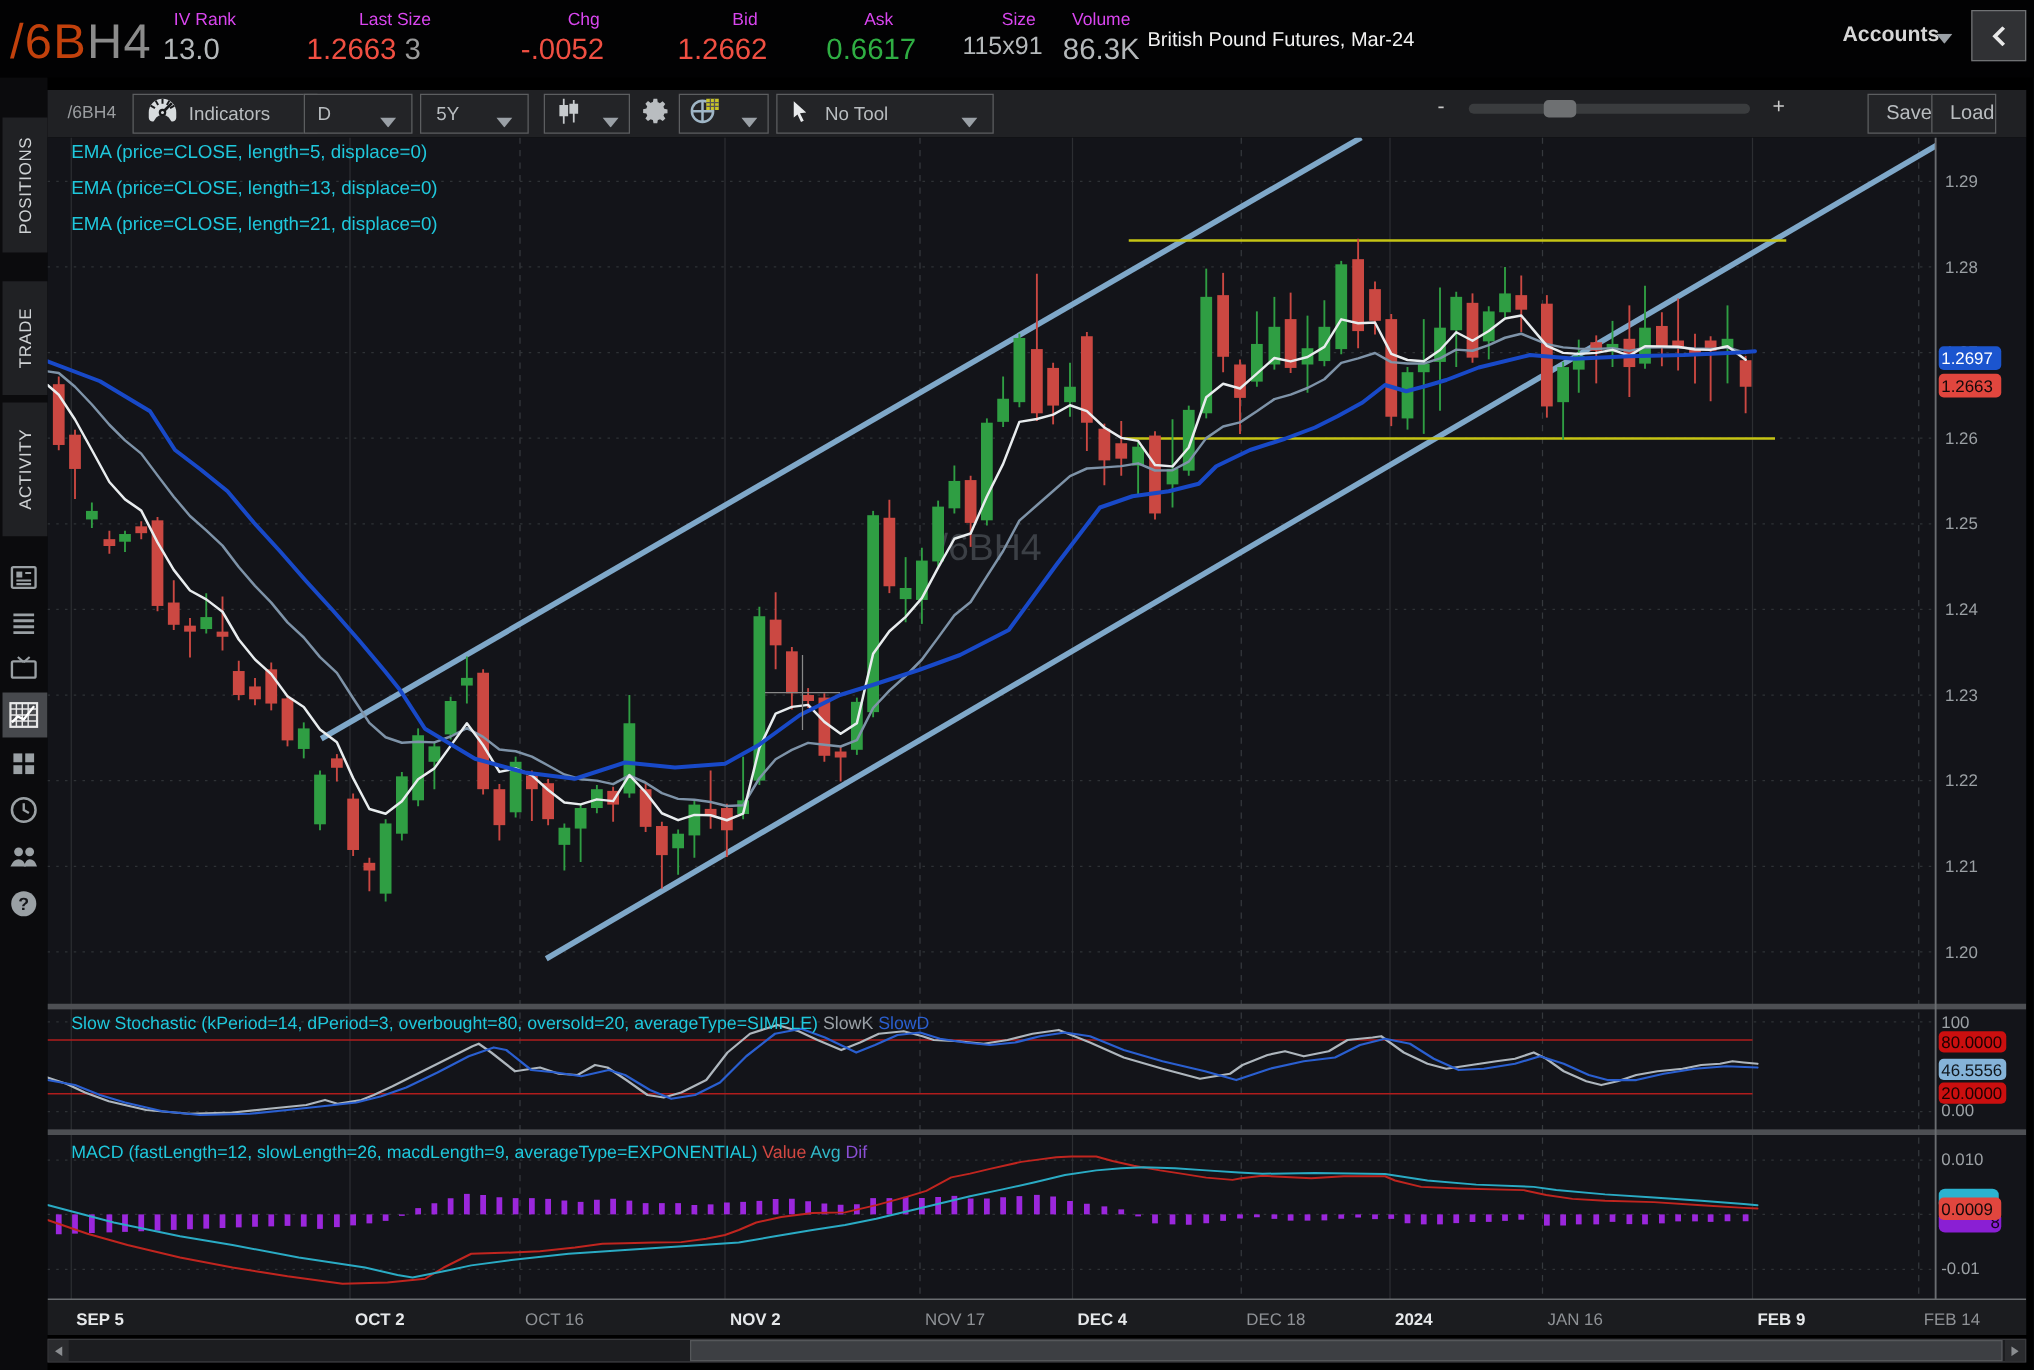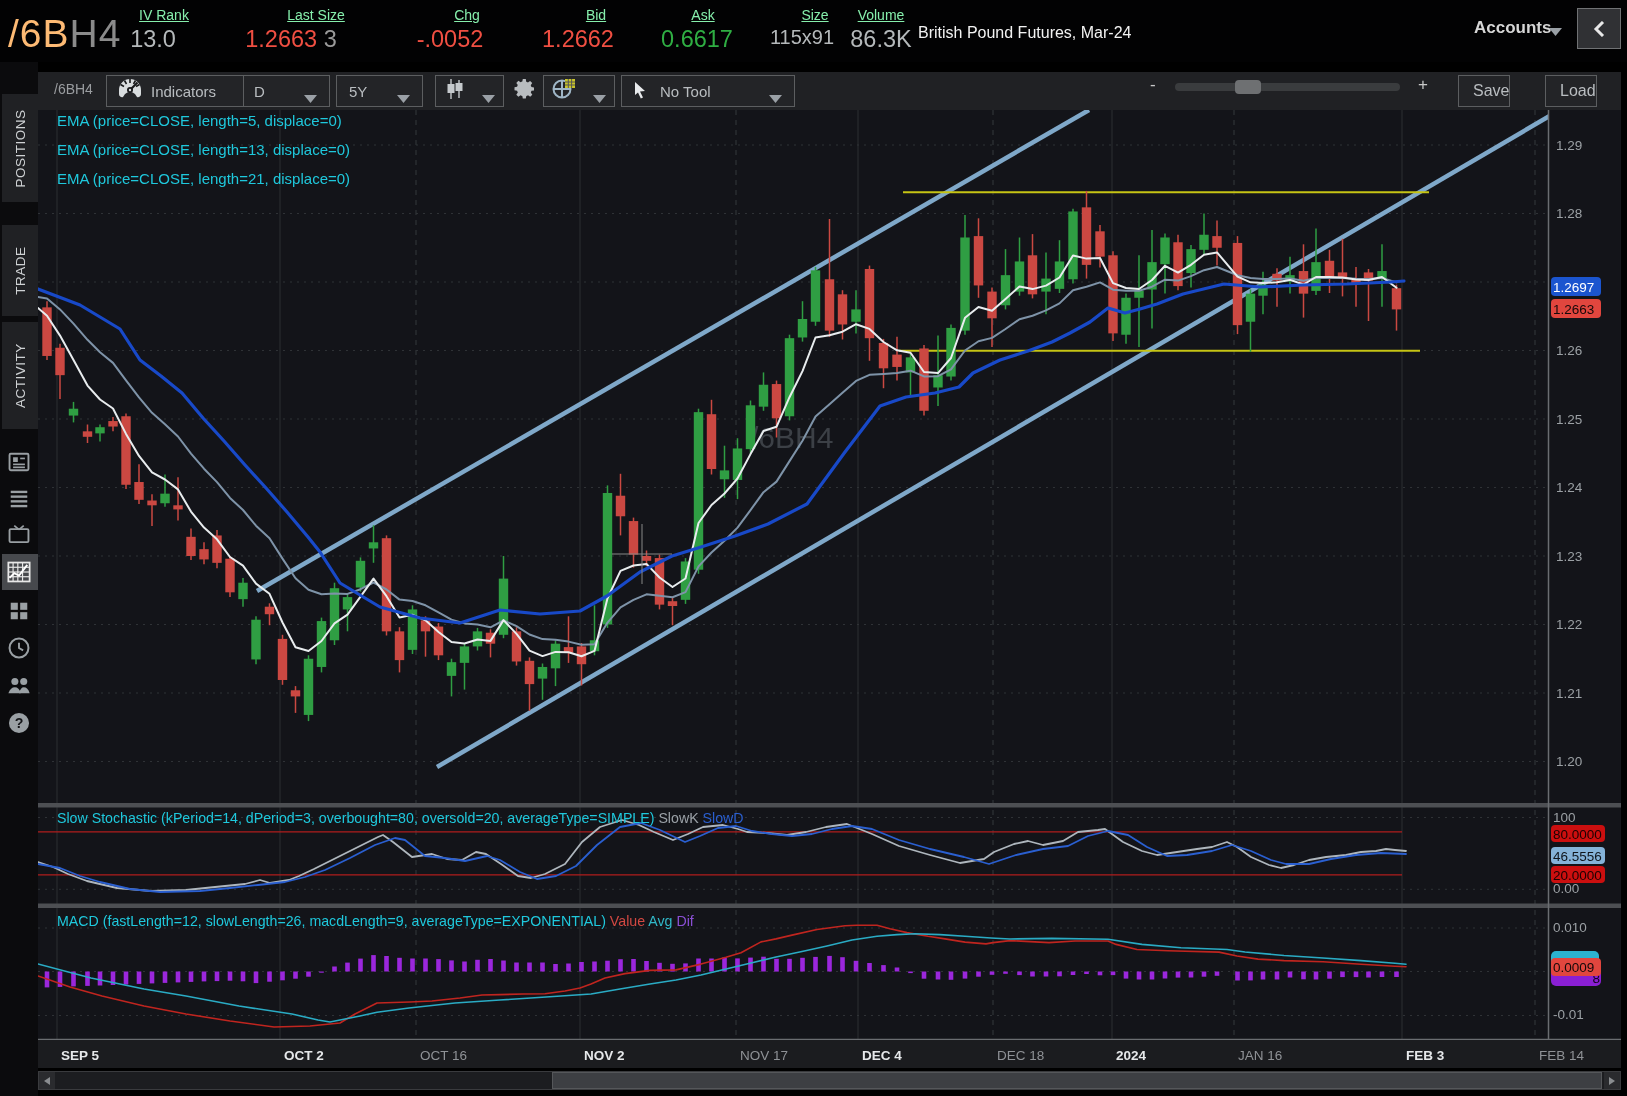--- a/index.html
+++ b/index.html
@@ -1,17 +1,17 @@
 <!DOCTYPE html>
 <html><head>
 <meta charset="utf-8">
 <style>
 * { margin:0; padding:0; box-sizing:border-box; }
 body { width:1627px; height:1096px; background:#000; font-family:"Liberation Sans", sans-serif; position:relative; overflow:hidden; }
-.hl { position:absolute; top:7px; font-size:14px; color:#86efac; transform:translateX(-50%);text-decoration:underline; }
+.hl { position:absolute; top:7px; font-size:14px; color:#d946ef; transform:translateX(-50%); }
 .hv { position:absolute; top:26px; font-size:23.5px; transform:translateX(-50%); white-space:nowrap; }
 #toolbar { position:absolute; left:38px; top:72px; width:1583px; height:38px; background:#202124; }
 .tbtn { position:absolute; top:3px; height:32px; background:#232427; border:1px solid #5c5e60; display:flex; align-items:center; }
 .tlab { font-size:15px; color:#b9bdc0; }
 .tbtext { position:absolute; top:9px; font-size:14px; color:#9a9da0; }
 #chart { position:absolute; left:38px; top:110px; width:1583px; height:930px; background:#131419; }
 #sidebar { position:absolute; left:0; top:62px; width:38px; height:1034px; background:#0b0b0d; }
 .vtab { position:absolute; left:2px; width:36px; background:#202124; color:#cfd2d4; display:flex; align-items:center; justify-content:center; }
 .vtab span { transform:rotate(-90deg); white-space:nowrap; font-size:13.5px; letter-spacing:0.5px; }
 .icon { position:absolute; left:6px; width:26px; height:26px; }
@@ -21,21 +21,21 @@
 .badge { font-size:13.5px; font-family:"Liberation Sans",sans-serif; }
 .ema { font-size:15px; fill:#1fc8dc; font-family:"Liberation Sans",sans-serif; }
 .ptitle { font-size:14.2px; fill:#1fc8dc; font-family:"Liberation Sans",sans-serif; }
 .tmaj { position:absolute; top:8px; font-size:13.5px; font-weight:bold; color:#e6e8ea; }
 .tmin { position:absolute; top:8px; font-size:13.5px; color:#8f9296; }
 #taxis { position:absolute; left:38px; top:1040px; width:1583px; height:28px; background:#1b1c1f; }
 </style>
 </head>
 <body>
 <div id="header" style="position:absolute;left:0;top:0;width:1627px;height:62px;background:#020203">
-<div style="position:absolute;left:8px;top:12px;font-size:39px;letter-spacing:1px"><span style="color:#fdba74">/6B</span><span style="color:#8b8b8b">H4</span></div>
+<div style="position:absolute;left:8px;top:12px;font-size:39px;letter-spacing:1px"><span style="color:#c2410c">/6B</span><span style="color:#8b8b8b">H4</span></div>
 <div class="hl" style="left:164px">IV Rank</div>
     <div class="hv" style="left:153px;color:#b4b8ba">13.0</div>
 <div class="hl" style="left:316px">Last Size</div>
     <div class="hv" style="left:291px"><span style="color:#f04f42">1.2663</span> <span style="color:#9a9a9a">3</span></div>
 <div class="hl" style="left:467px">Chg</div>
     <div class="hv" style="left:450px;color:#f04f42">-.0052</div>
 <div class="hl" style="left:596px">Bid</div>
     <div class="hv" style="left:578px;color:#f04f42">1.2662</div>
 <div class="hl" style="left:703px">Ask</div>
     <div class="hv" style="left:697px;color:#2fae43">0.6617</div>
@@ -180,21 +180,21 @@
         </svg></span>
       <span class="tlab" style="margin-left:12px">No Tool</span>
       <span style="position:absolute;right:12px;top:13px"><svg width="13" height="8" viewBox="0 0 13 8">
           <polygon points="0,0 13,0 6.5,8" fill="#9aa0a6"></polygon>
         </svg></span>
     </div>
 <div class="tbtext" style="left:1112px;top:3px;font-size:17px;color:#c8c8c8">-</div>
 <div style="position:absolute;left:1137px;top:11px;width:225px;height:8px;background:#3a3c3e;border-radius:4px"></div>
 <div style="position:absolute;left:1197px;top:8px;width:26px;height:14px;background:#6e7072;border-radius:4px"></div>
 <div class="tbtext" style="left:1380px;top:3px;font-size:17px;color:#c8c8c8">+</div>
-<div class="tbtn" style="left:1420px;width:52px">
+<div class="tbtn" style="left:1456px;width:52px">
       <span class="tlab" style="margin-left:14px;font-size:16px">Save</span>
     </div>
 <div class="tbtn" style="left:1507px;width:52px">
       <span class="tlab" style="margin-left:14px;font-size:16px">Load</span>
     </div>
 </div>
 <div id="chart"></div>
 <svg width="1583" height="930" viewBox="38 110 1583 930" style="position:absolute;left:38px;top:110px">
 <defs>
 <clipPath id="mainClip">
@@ -619,21 +619,21 @@
 <div id="taxis">
     <div class="tmaj" style="left:23px">SEP 5</div>
 <div class="tmaj" style="left:246px">OCT 2</div>
 <div class="tmin" style="left:382px">OCT 16</div>
 <div class="tmaj" style="left:546px">NOV 2</div>
 <div class="tmin" style="left:702px">NOV 17</div>
 <div class="tmaj" style="left:824px">DEC 4</div>
 <div class="tmin" style="left:959px">DEC 18</div>
 <div class="tmaj" style="left:1078px">2024</div>
 <div class="tmin" style="left:1200px">JAN 16</div>
-<div class="tmaj" style="left:1368px">FEB 3</div>
+<div class="tmaj" style="left:1368px">FEB 9</div>
 <div class="tmin" style="left:1501px">FEB 14</div>
   </div>
 
 <div style="position:absolute;left:38px;top:1071px;width:1583px;height:19px;background:#1c1d20;border:1px solid #3a3b3e;box-sizing:border-box"></div>
 <div style="position:absolute;left:39px;top:1072px;width:16px;height:17px;background:#2a2b2e;display:flex;align-items:center;justify-content:center">
     <svg width="6" height="8" viewBox="0 0 6 8">
       <polygon points="6,0 6,8 0,4" fill="#8a8d90"></polygon>
     </svg>
   </div>
 <div style="position:absolute;left:1604px;top:1072px;width:16px;height:17px;background:#2a2b2e;display:flex;align-items:center;justify-content:center">

